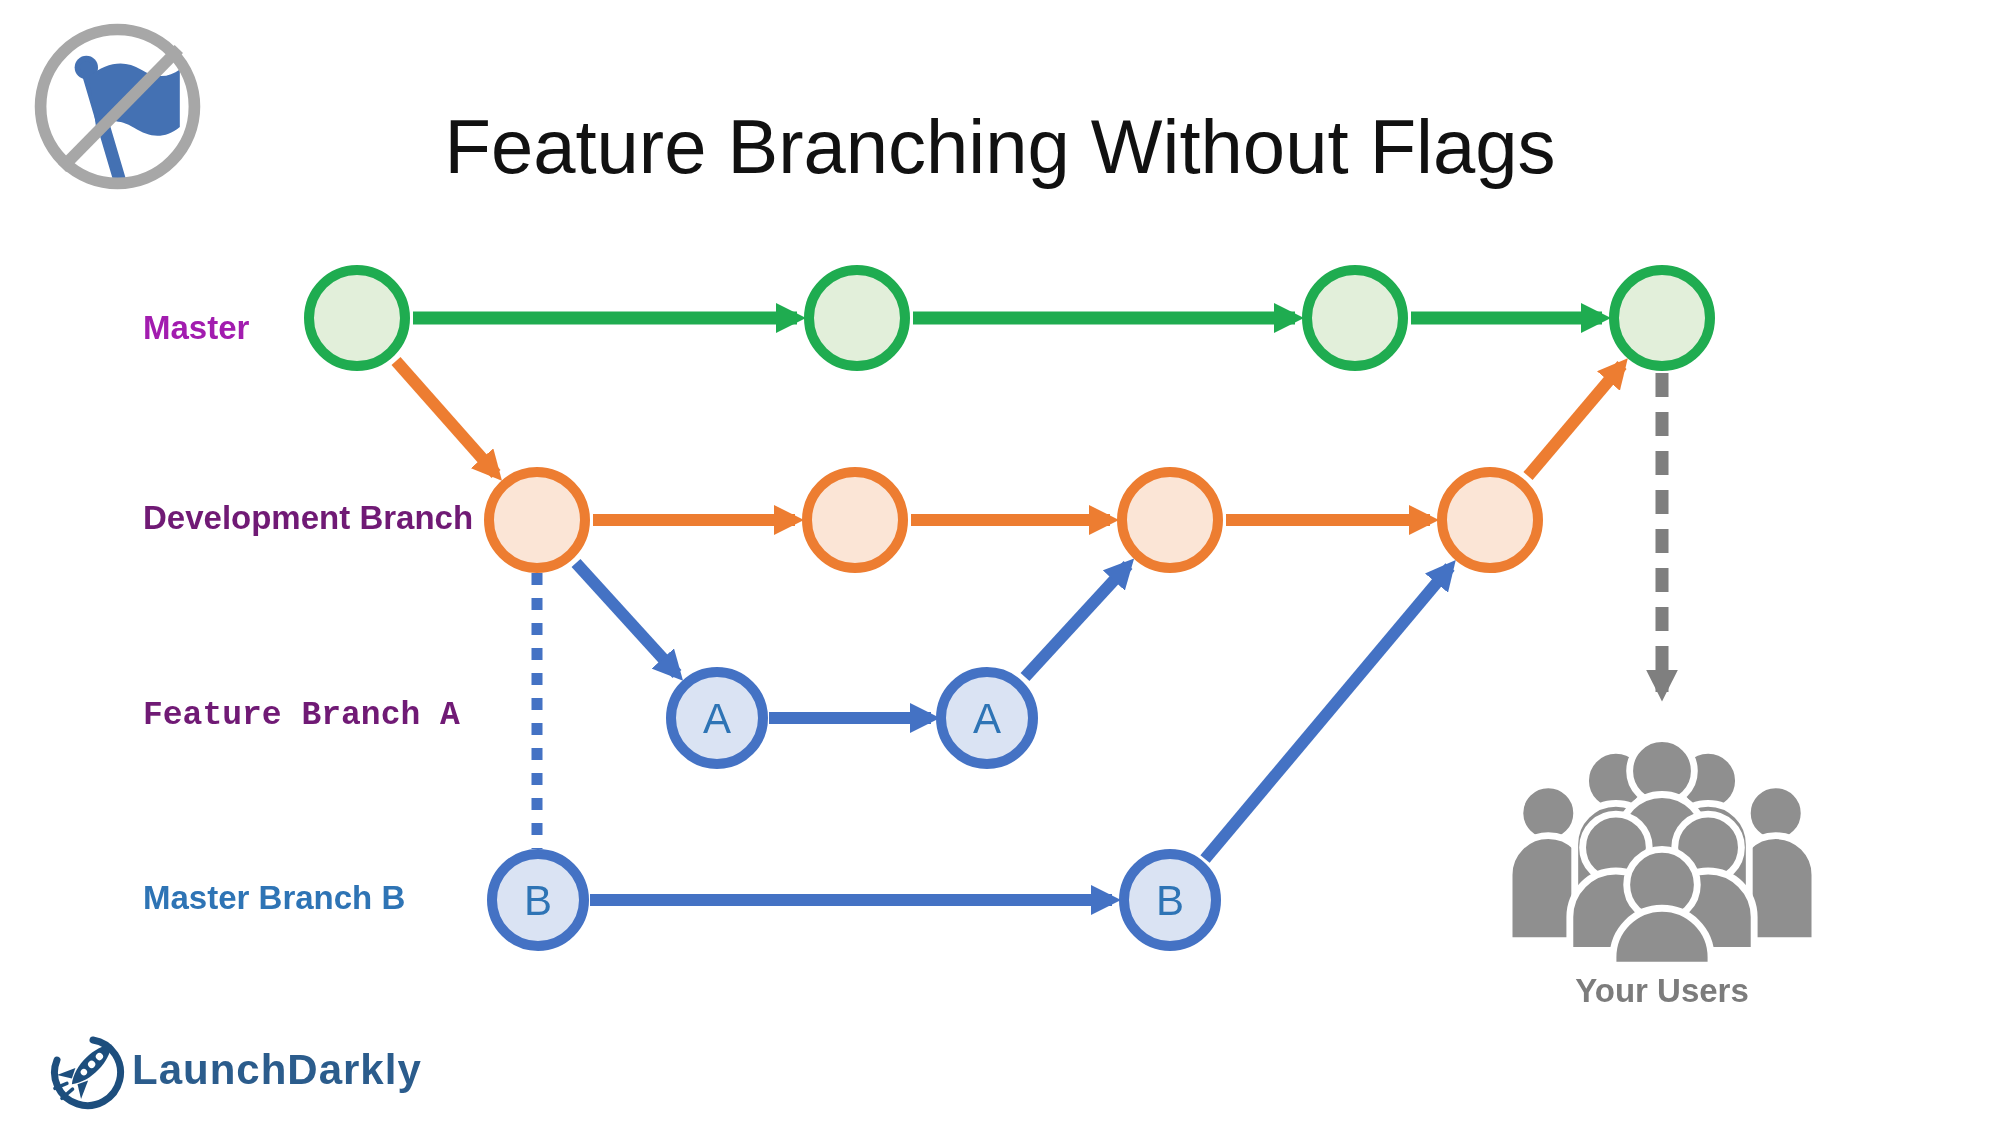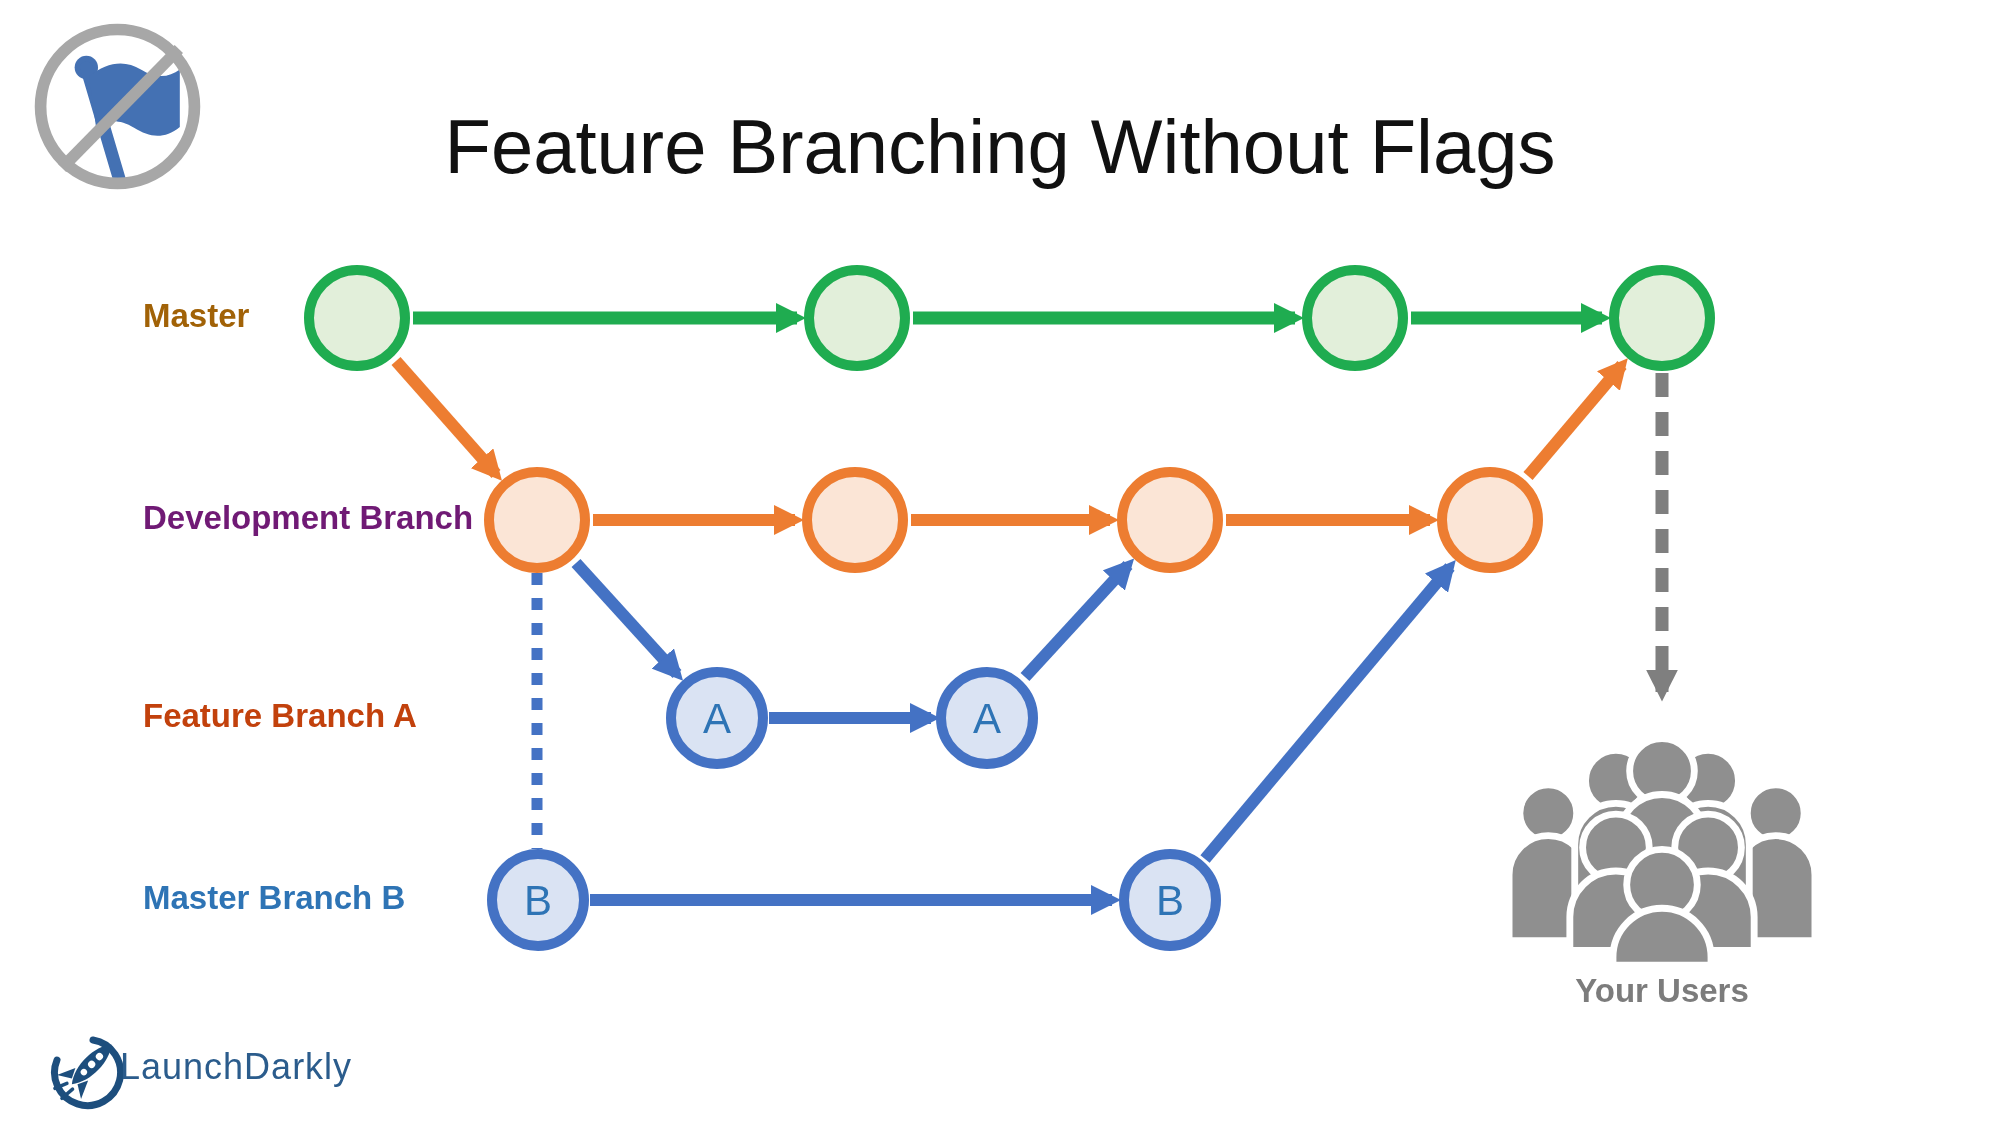--- a/index.html
+++ b/index.html
@@ -1,27 +1,27 @@
 <!DOCTYPE html>
 <html><head>
 <meta charset="utf-8">
 <style>
   html,body{margin:0;padding:0;background:#ffffff;}
   body{font-family:"Liberation Sans",sans-serif;}
   .stage{position:relative;width:2000px;height:1125px;background:#ffffff;overflow:hidden;padding-left:8px;}
   .title{position:absolute;left:0;top:52px;width:2000px;text-align:center;
          font-size:76px;font-weight:300;color:#111;letter-spacing:0;}
   .row-label{position:absolute;font-size:33px;font-weight:bold;white-space:nowrap;}
-  .lbl-master{left:143px;top:297px;color:#a16207;}
+  .lbl-master{left:143px;top:309px;color:#a21caf;}
   .lbl-dev{left:143px;top:499px;color:#701a75;}
-  .lbl-fa{left:143px;top:697px;color:#c2410c;}
+  .lbl-fa{left:143px;top:697px;color:#701a75;font-family:Liberation Mono, monospace;}
   .lbl-fb{left:143px;top:879px;color:#2E74B5;}
   .users-label{position:absolute;left:1492px;top:972px;width:340px;text-align:center;
                font-size:33px;font-weight:bold;color:#7C7C7C;}
-  .logo-text{position:absolute;left:120px;top:1046px;font-size:36px;font-weight:400;
+  .logo-text{position:absolute;left:132px;top:1046px;font-size:42px;font-weight:700;
              color:#2B5C8C;letter-spacing:1px;}
   svg{position:absolute;display:block;}
   .graph{left:0;top:0;}
   .noflag{left:25px;top:12px;}
   .users-svg{left:1495px;top:720px;}
   .logo-svg{left:46px;top:1030px;}
 </style>
 </head>
 <body>
 

